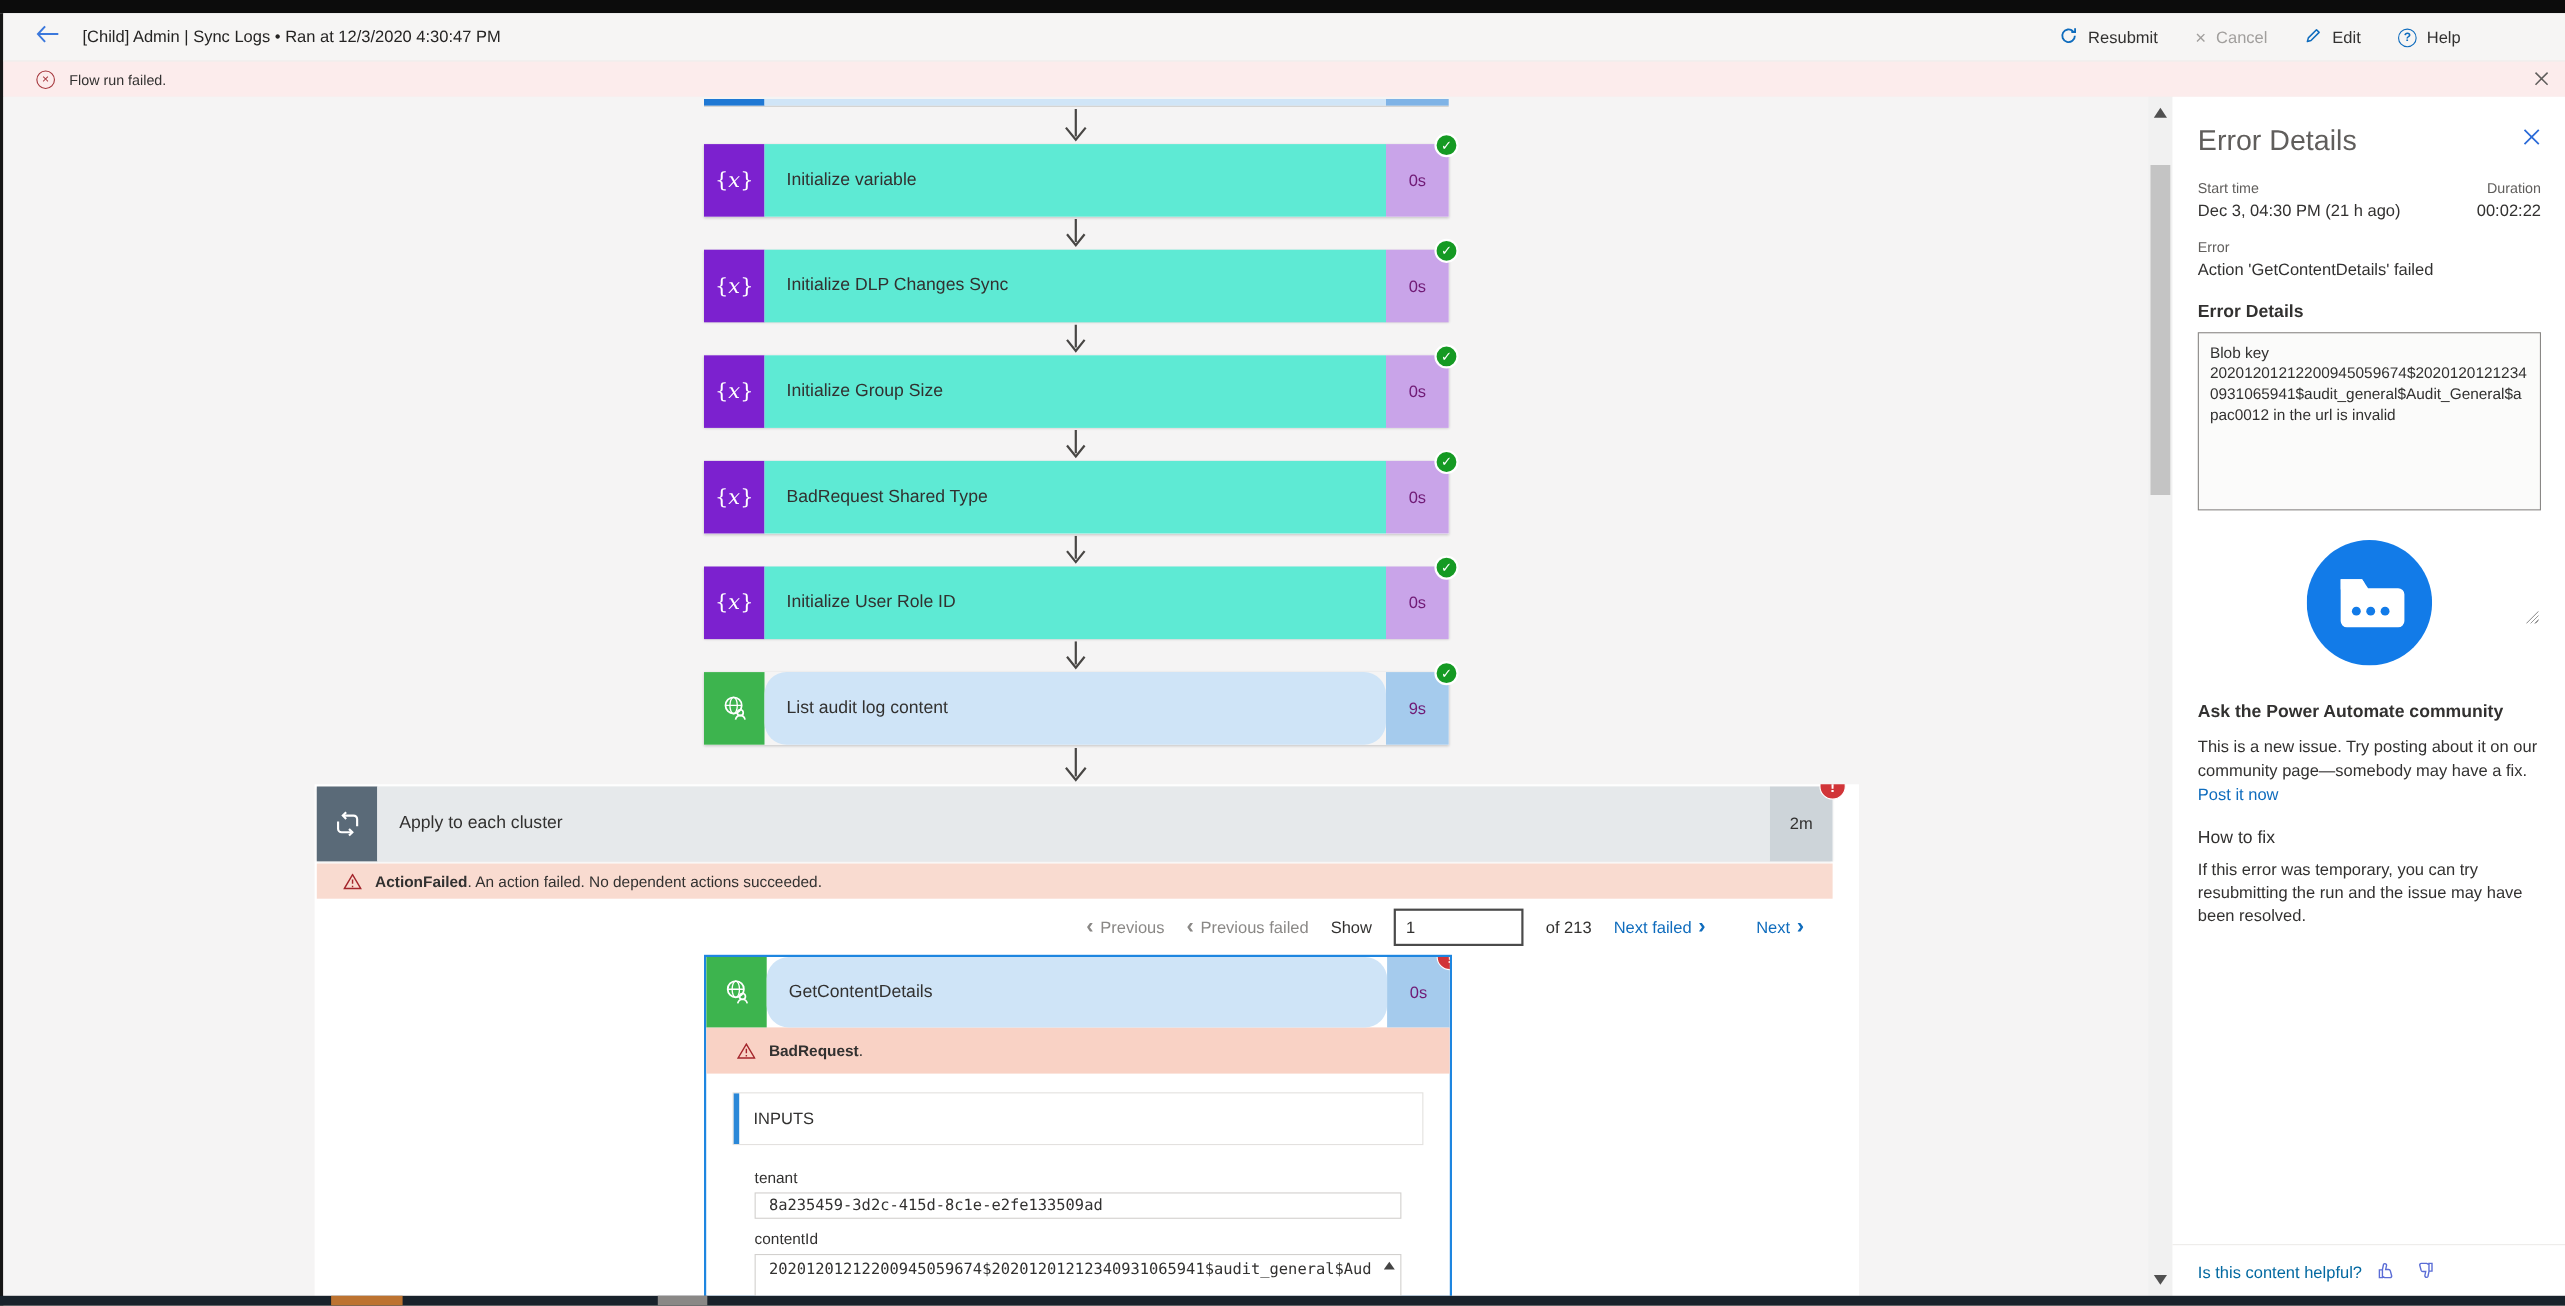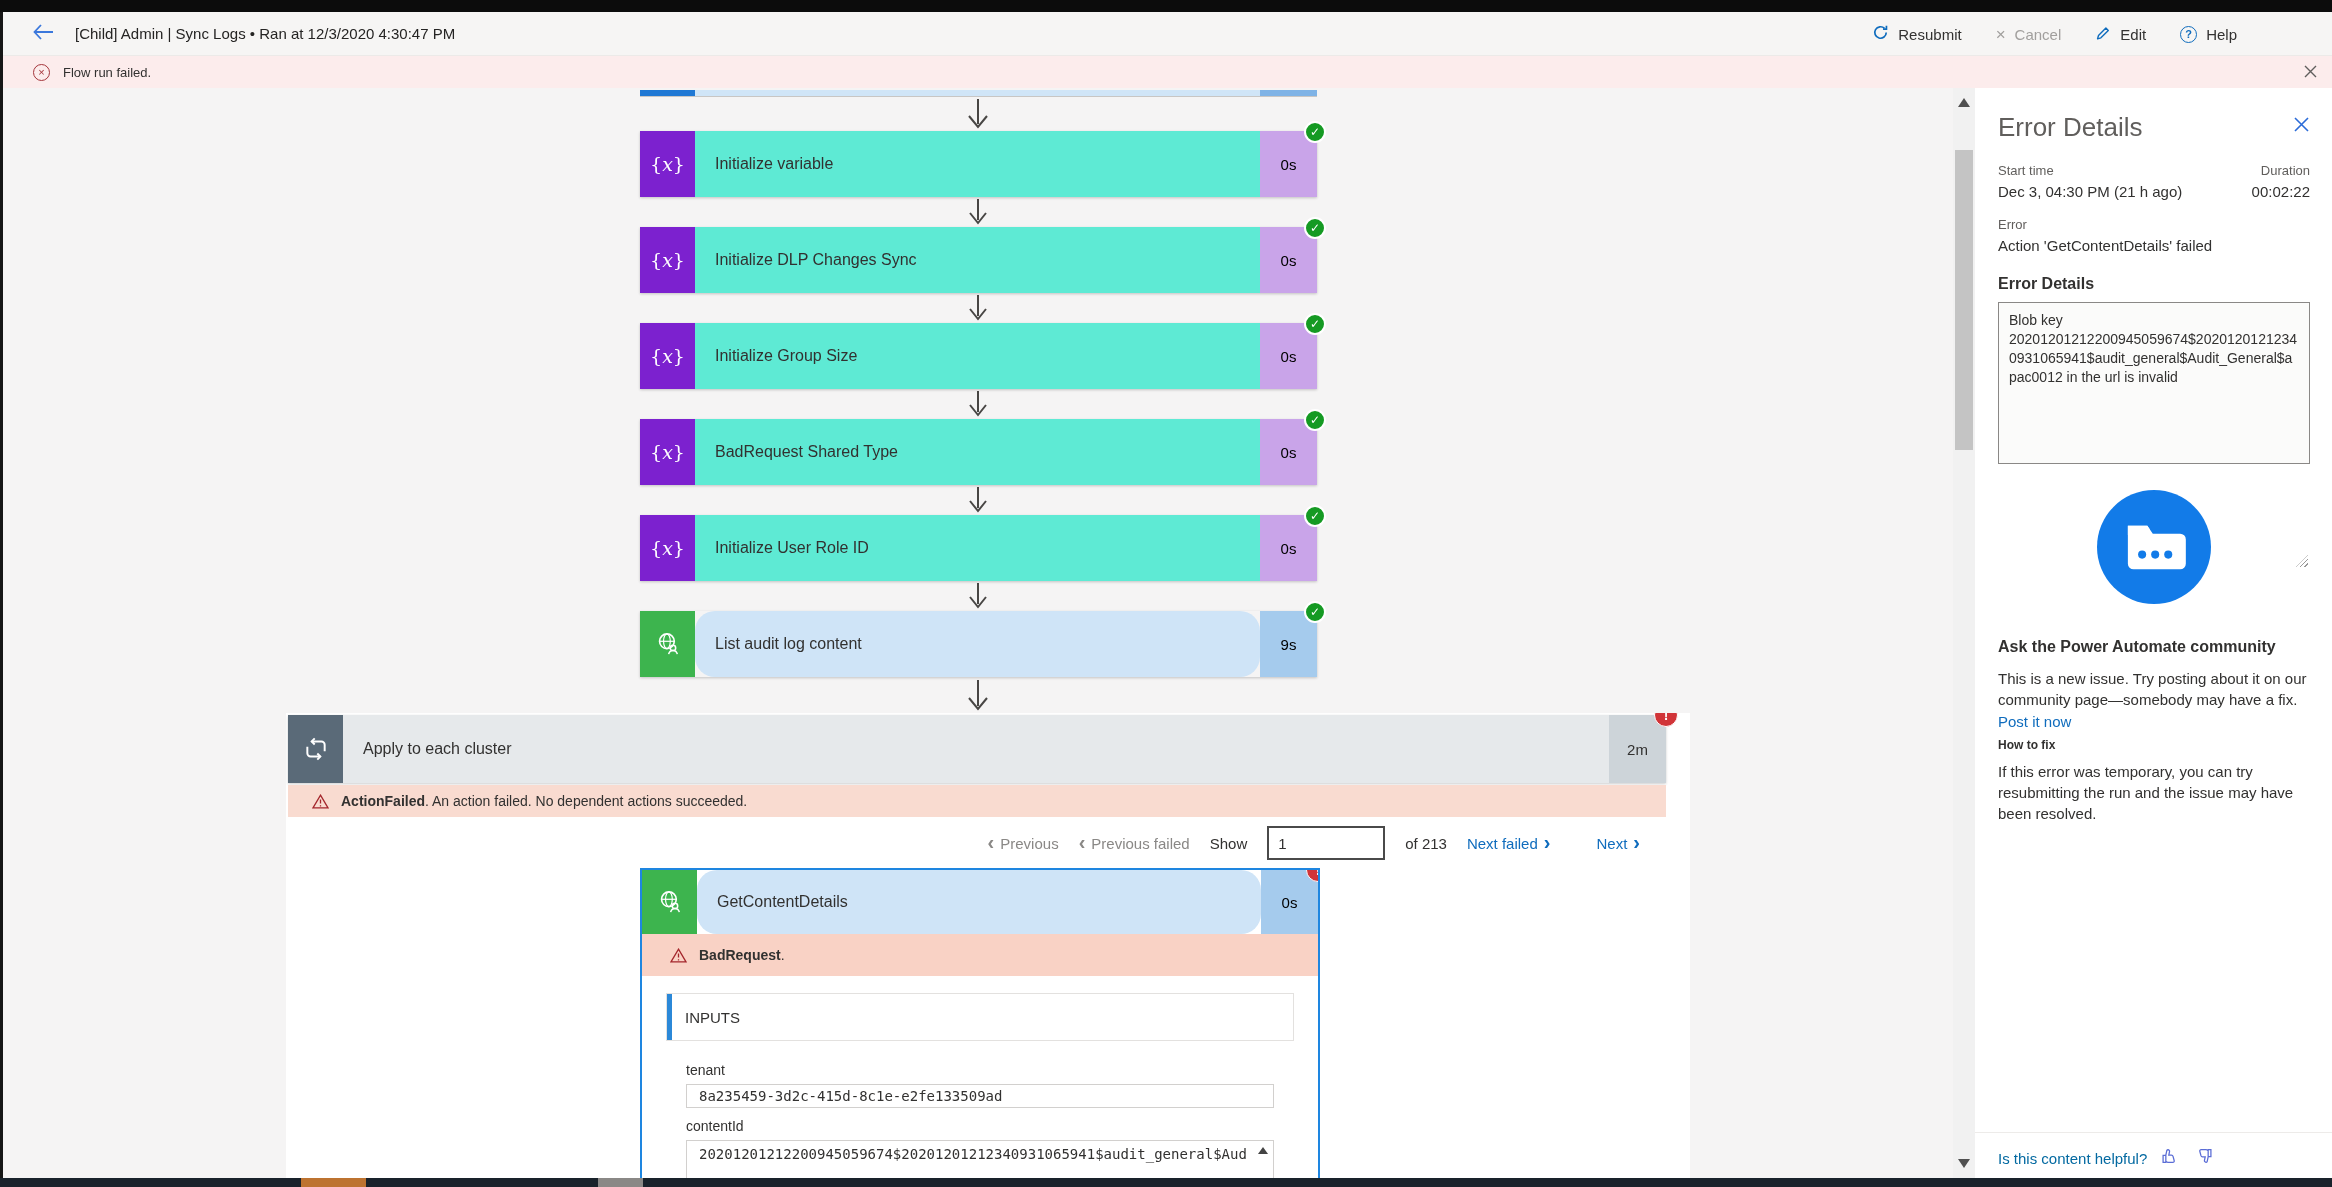--- a/index.html
+++ b/index.html
@@ -42,21 +42,21 @@
 
   .flow-arrow { position:absolute; left:966px; }
 
   
   .card { position:absolute; left:640px; width:677px; height:66px; display:flex; align-items:stretch;
           box-shadow:0 1px 2.5px rgba(0,0,0,.2); cursor:pointer; }
   .card-icon { width:55px; display:flex; align-items:center; justify-content:center; flex:0 0 55px; }
   .icon-purple { background:#7c21cf; }
   .icon-green  { background:#3db44e; }
   .card-label { flex:1; display:flex; align-items:center; padding-left:20px; font-size:16px; color:#323130; }
-  .card-dur { flex:0 0 57px; display:flex; align-items:center; justify-content:center; font-size:15px; color:#000000; }
+  .card-dur { flex:0 0 57px; display:flex; align-items:center; justify-content:center; font-size:15px; color:#701a75; }
   .bar-purple { background:#5eead4; } .dur-purple { background:#c9a4e9; }
   .bar-blue { background:#cfe4f7;border-radius:20px; }  .dur-blue { background:#a5cbed; }
   .vx { color:#fff; font-size:19px; font-family:"DejaVu Serif",serif; }
   .vx i { font-style:italic; }
 
   .badge-ok { position:absolute; right:-9px; top:-10px; width:22px; height:22px; border-radius:50%;
               background:#159a23; border:2px solid #fff; color:#fff; font-size:12px; font-weight:bold;
               display:flex; align-items:center; justify-content:center; }
   .badge-err { position:absolute; right:-12px; top:-12px; width:24px; height:24px; border-radius:50%;
                background:#d13438; border:1px solid #fff; color:#fff; font-size:14px; font-weight:bold;
@@ -131,21 +131,21 @@
   .details-area { width:312px; height:162px; border:1px solid #8a8886; background:#fbfbfa; resize:none;
                   font-family:"Liberation Sans",sans-serif; font-size:14px; color:#323130; padding:8px 10px;
                   line-height:1.35; overflow:hidden; }
   .resize-corner { position:absolute; width:12px; height:12px; right:24px; top:467px;
                    background:repeating-linear-gradient(135deg,transparent,transparent 2px,#999 2px,#999 3px);
                    clip-path:polygon(100% 0,100% 100%,0 100%); }
   .folder-wrap { margin:22px auto 0; width:114px; height:114px; }
   .community-title { margin-top:34px; font-size:16px; font-weight:700; color:#323130; }
   .community-text { margin-top:12px; font-size:15px; color:#323130; line-height:1.42; }
   .link { color:#0f6cbd; cursor:pointer; }
-  .howto-title { margin-top:6px; font-size:12px; font-weight:700; color:#323130; }
+  .howto-title { margin-top:20px; font-size:16px; font-weight:400; color:#323130; }
   .howto-text { margin-top:9px; font-size:15px; color:#323130; line-height:1.42; }
   .panel-footer { position:absolute; left:0; bottom:9px; width:100%; border-top:1px solid #edebe9;
                   padding:14px 0 0 23px; display:flex; align-items:center; gap:14px; }
   .feedback-text { font-size:15px; color:#0369a1; }
   .thumb { cursor:pointer; }
 
   
   .taskbar { position:absolute; left:0; top:1178px; width:2332px; height:9px; background:#19222b; }
   .tb-seg-orange { position:absolute; left:301px; top:0; width:65px; height:9px; background:#bd7330; }
   .tb-seg-gray { position:absolute; left:598px; top:0; width:45px; height:9px; background:#8a8886; }

